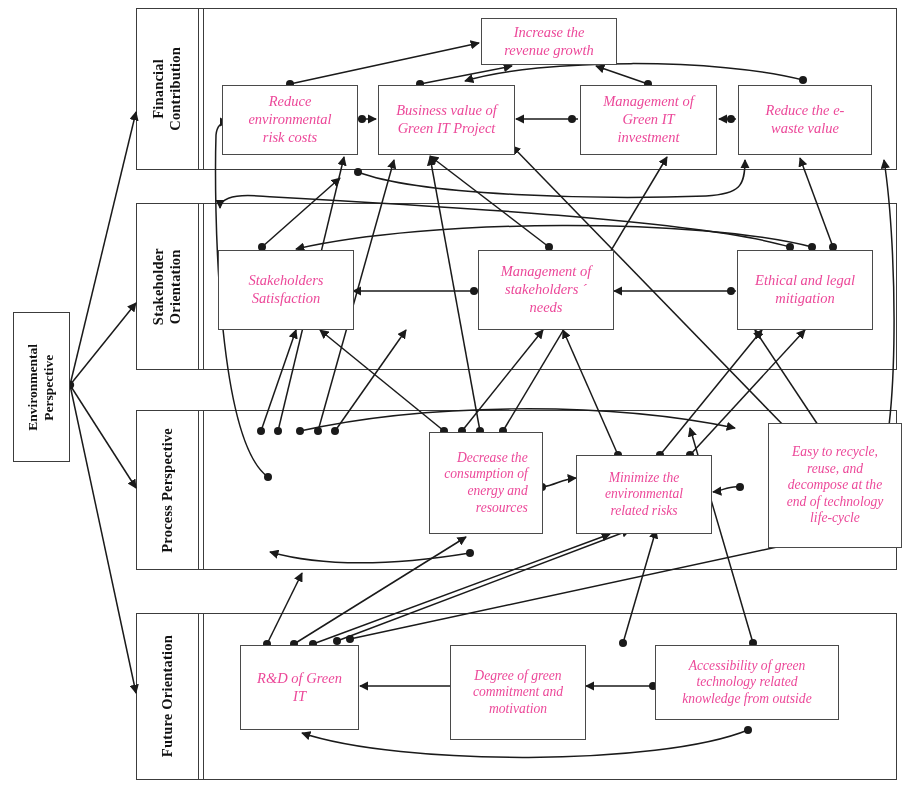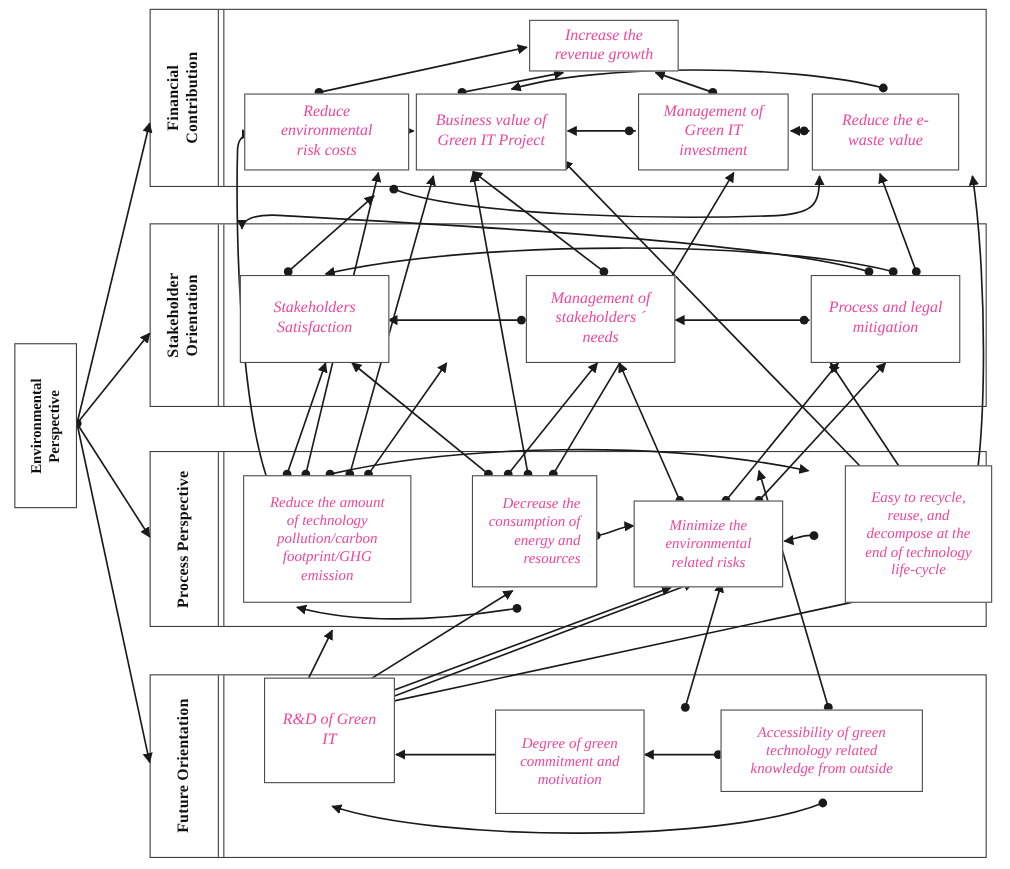--- a/index.html
+++ b/index.html
@@ -293,21 +293,21 @@
 
       <path d="M212,330 C214,260 250,240 268,236" marker-end="url(#ah)" opacity="0"></path>
 
     </g>
   </svg>
 
   <div class="node" style="left:481px; top:18px; width:136px; height:47px;">
     <span>Increase the
 revenue growth</span>
   </div>
-  <div class="node" style="left:222px; top:85px; width:150px; height:70px;">
+  <div class="node" style="left:222px; top:85px; width:136px; height:70px;">
     <span>Reduce
 environmental
 risk costs</span>
   </div>
   <div class="node" style="left:378px; top:85px; width:137px; height:70px;">
     <span>Business value of
 Green IT Project</span>
   </div>
   <div class="node" style="left:580px; top:85px; width:137px; height:70px;">
     <span>Management of
@@ -322,51 +322,44 @@
   <div class="node" style="left:218px; top:250px; width:136px; height:80px;">
     <span>Stakeholders
 Satisfaction</span>
   </div>
   <div class="node" style="left:478px; top:250px; width:136px; height:80px;">
     <span>Management of
 stakeholders ´
 needs</span>
   </div>
   <div class="node" style="left:737px; top:250px; width:136px; height:80px;">
-    <span>Process and legal
+    <span>Ethical and legal
 mitigation</span>
   </div>
 
-  <div class="node small" style="left:221px; top:432px; width:153px; height:116px;">
-    <span>Reduce the amount
-of technology
-pollution/carbon
-footprint/GHG
-emission</span>
-  </div>
   <div class="node small" style="left:429px; top:432px; width:114px; height:102px;text-align:right;">
     <span>Decrease the
 consumption of
 energy and
 resources</span>
   </div>
   <div class="node small" style="left:576px; top:455px; width:136px; height:79px;">
     <span>Minimize the
 environmental
 related risks</span>
   </div>
   <div class="node small" style="left:740px; top:423px; width:134px; height:125px;margin-left:28px;">
     <span>Easy to recycle,
 reuse, and
 decompose at the
 end of technology
 life-cycle</span>
   </div>
 
-  <div class="node" style="left:240px; top:616px; width:119px; height:96px;">
+  <div class="node" style="left:240px; top:645px; width:119px; height:85px;">
     <span>R&amp;D of Green
 IT</span>
   </div>
   <div class="node small" style="left:450px; top:645px; width:136px; height:95px;">
     <span>Degree of green
 commitment and
 motivation</span>
   </div>
   <div class="node small" style="left:655px; top:645px; width:184px; height:75px;">
     <span>Accessibility of green

